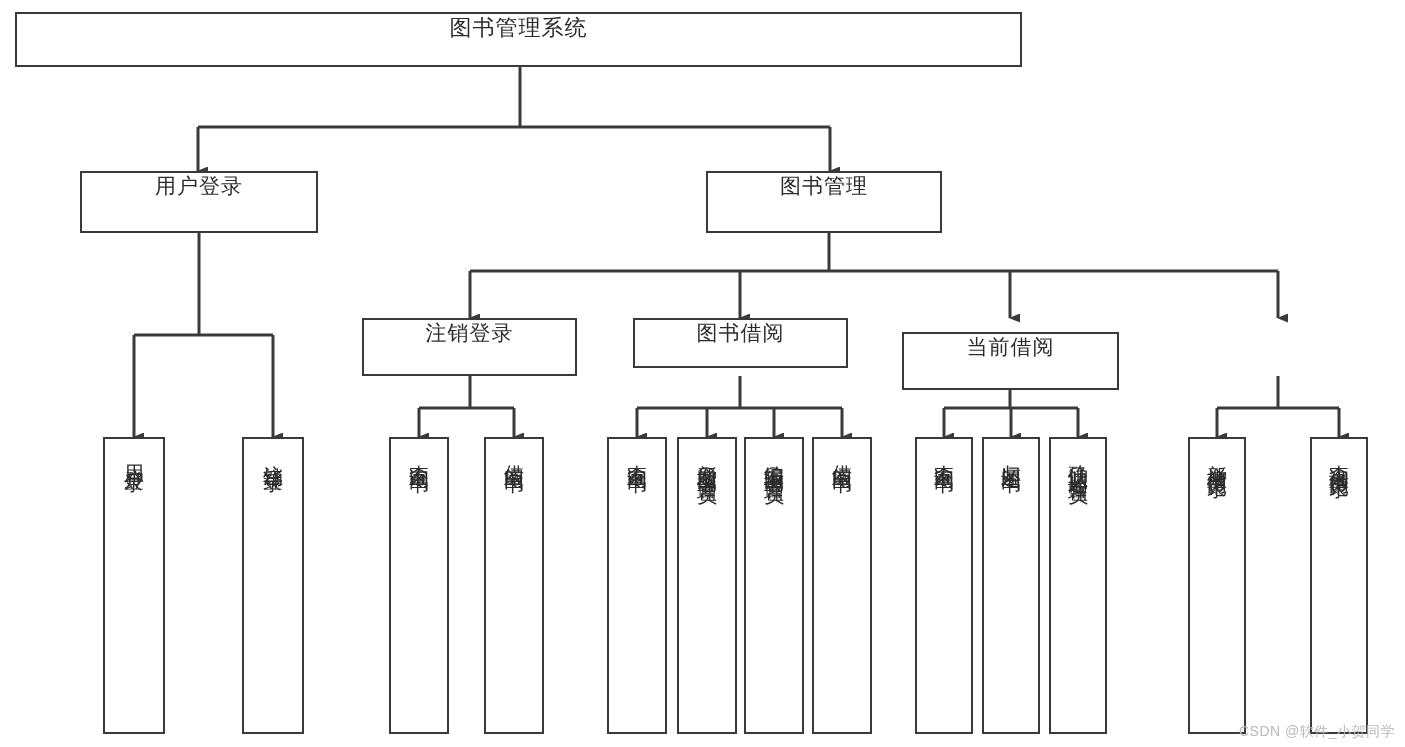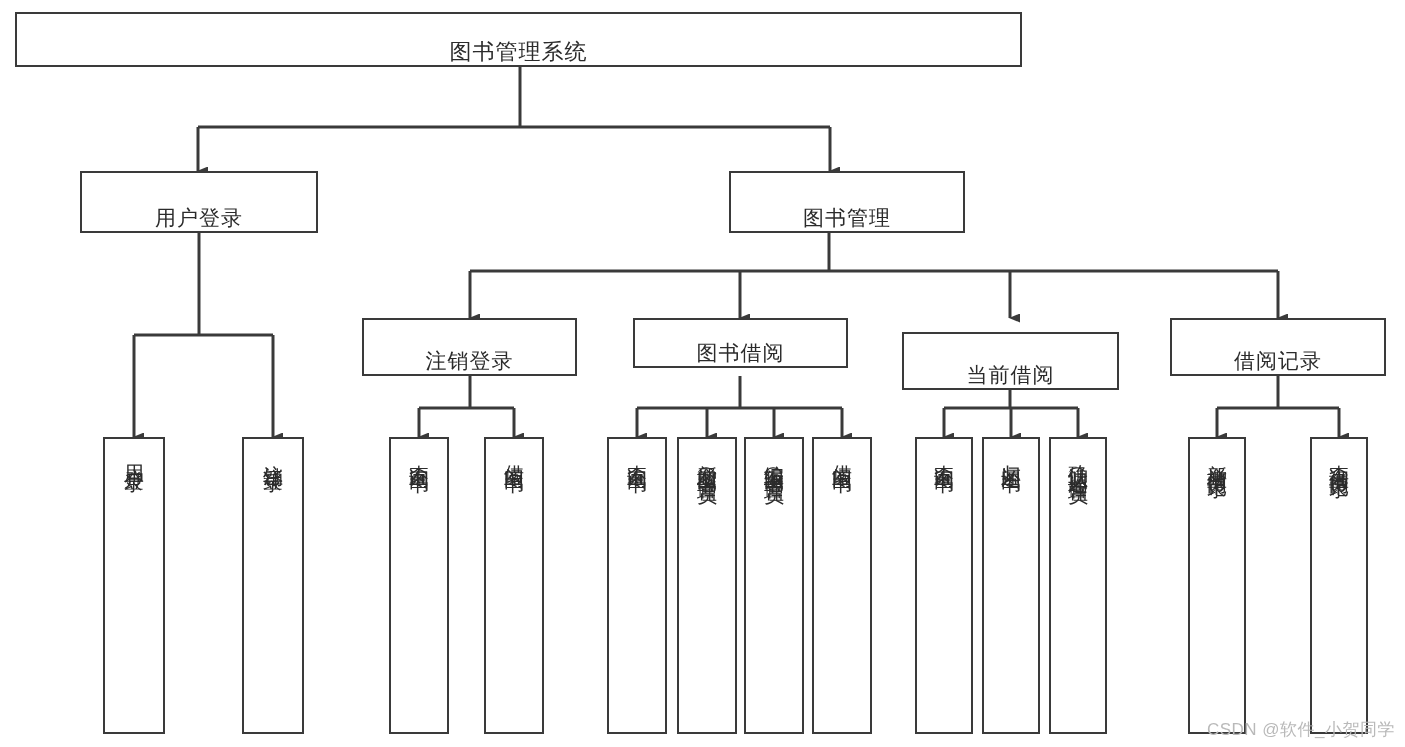--- a/index.html
+++ b/index.html
@@ -24,21 +24,21 @@
     width: 1405px;
     height: 747px;
   }
   .node-box {
     position: absolute;
     box-sizing: border-box;
     border: 2px solid #3a3a3a;
     background: #ffffff;
     color: #2b2b2b;
     display: flex;
-    align-items: flex-end;
+    align-items: flex-start;
     justify-content: center;
     font-size: 21px;
     letter-spacing: 1px;
     line-height: 1.25;
     z-index: 3;
   }
   .node-box.root {
     font-size: 22px;
   }
   .node-box.vertical {
@@ -51,21 +51,21 @@
     padding-top: 10px;
     white-space: nowrap;
   }
   .node-label {
     display: block;
   }
   .watermark {
     position: absolute;
     right: 10px;
     bottom: 6px;
-    font-size: 17px;
+    font-size: 14px;
     color: #b9b9b9;
     letter-spacing: 0.5px;
     white-space: nowrap;
     z-index: 5;
     pointer-events: none;
   }
 </style>
 </head>
 <body>
 
@@ -114,35 +114,32 @@
       </g>
   </svg>
 
   <div class="node-box root" style="left: 15px; top: 12px; width: 1007px; height: 55px;">
     <span class="node-label">图书管理系统</span>
   </div>
 
   <div class="node-box" style="left: 80px; top: 171px; width: 238px; height: 62px;">
     <span class="node-label">用户登录</span>
   </div>
-  <div class="node-box" style="left: 729px; top: 171px; width: 236px; height: 62px;">
+  <div class="node-box" style="left: 706px; top: 171px; width: 236px; height: 62px;">
     <span class="node-label">图书管理</span>
   </div>
 
   <div class="node-box" style="left: 362px; top: 318px; width: 215px; height: 58px;">
     <span class="node-label">注销登录</span>
   </div>
   <div class="node-box" style="left: 633px; top: 318px; width: 215px; height: 50px;">
     <span class="node-label">图书借阅</span>
   </div>
   <div class="node-box" style="left: 902px; top: 332px; width: 217px; height: 58px;">
     <span class="node-label">当前借阅</span>
-  </div>
-  <div class="node-box" style="left: 1170px; top: 318px; width: 216px; height: 58px;">
-    <span class="node-label">借阅记录</span>
   </div>
 
   <div class="node-box vertical" style="left: 103px; top: 437px; width: 62px; height: 297px;">
     <span class="node-label">用户登录</span>
   </div>
   <div class="node-box vertical" style="left: 242px; top: 437px; width: 62px; height: 297px;">
     <span class="node-label">注销登录</span>
   </div>
   <div class="node-box vertical" style="left: 389px; top: 437px; width: 60px; height: 297px;">
     <span class="node-label">查询图书</span>

